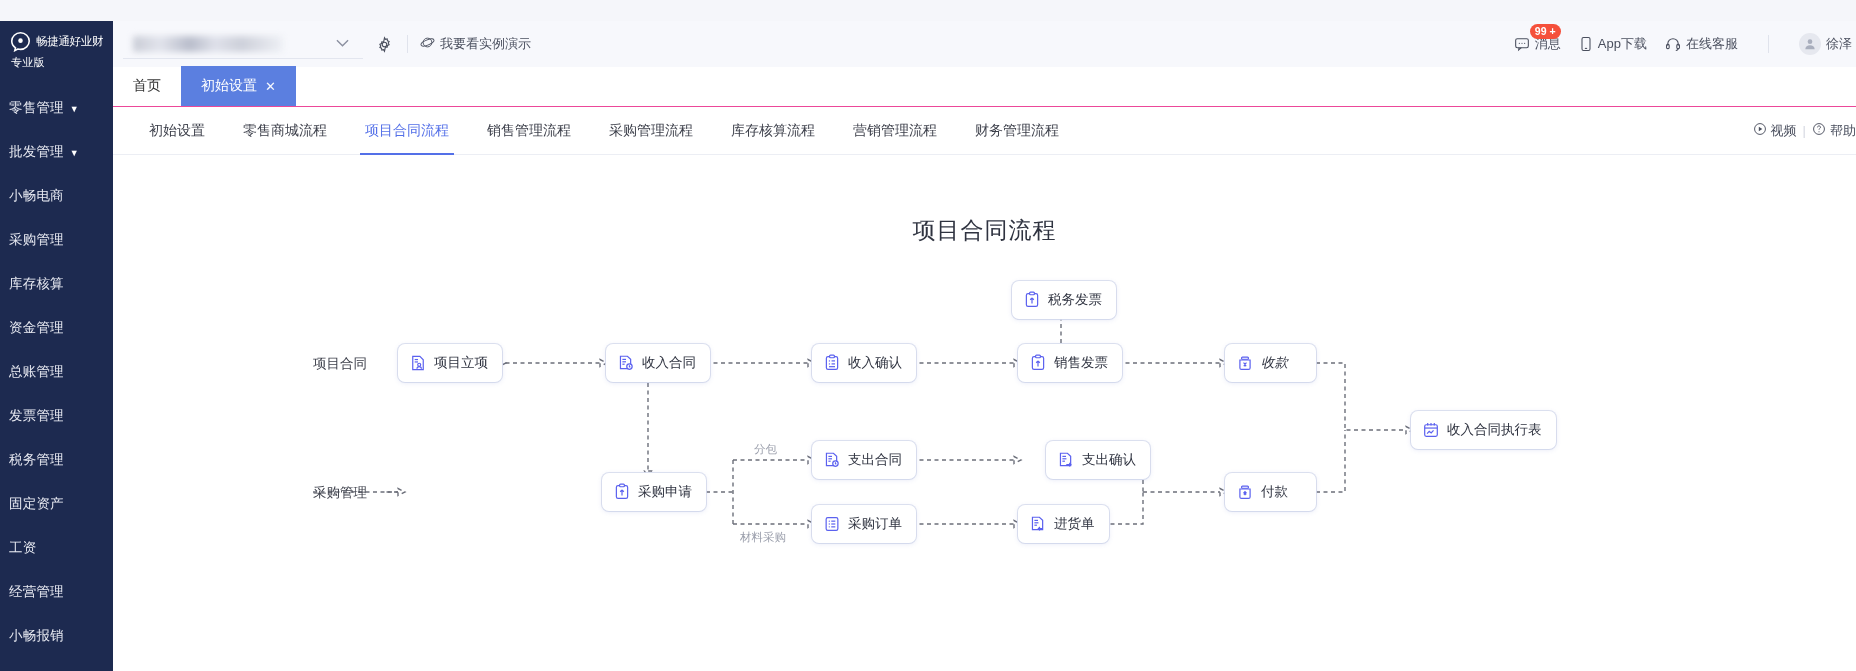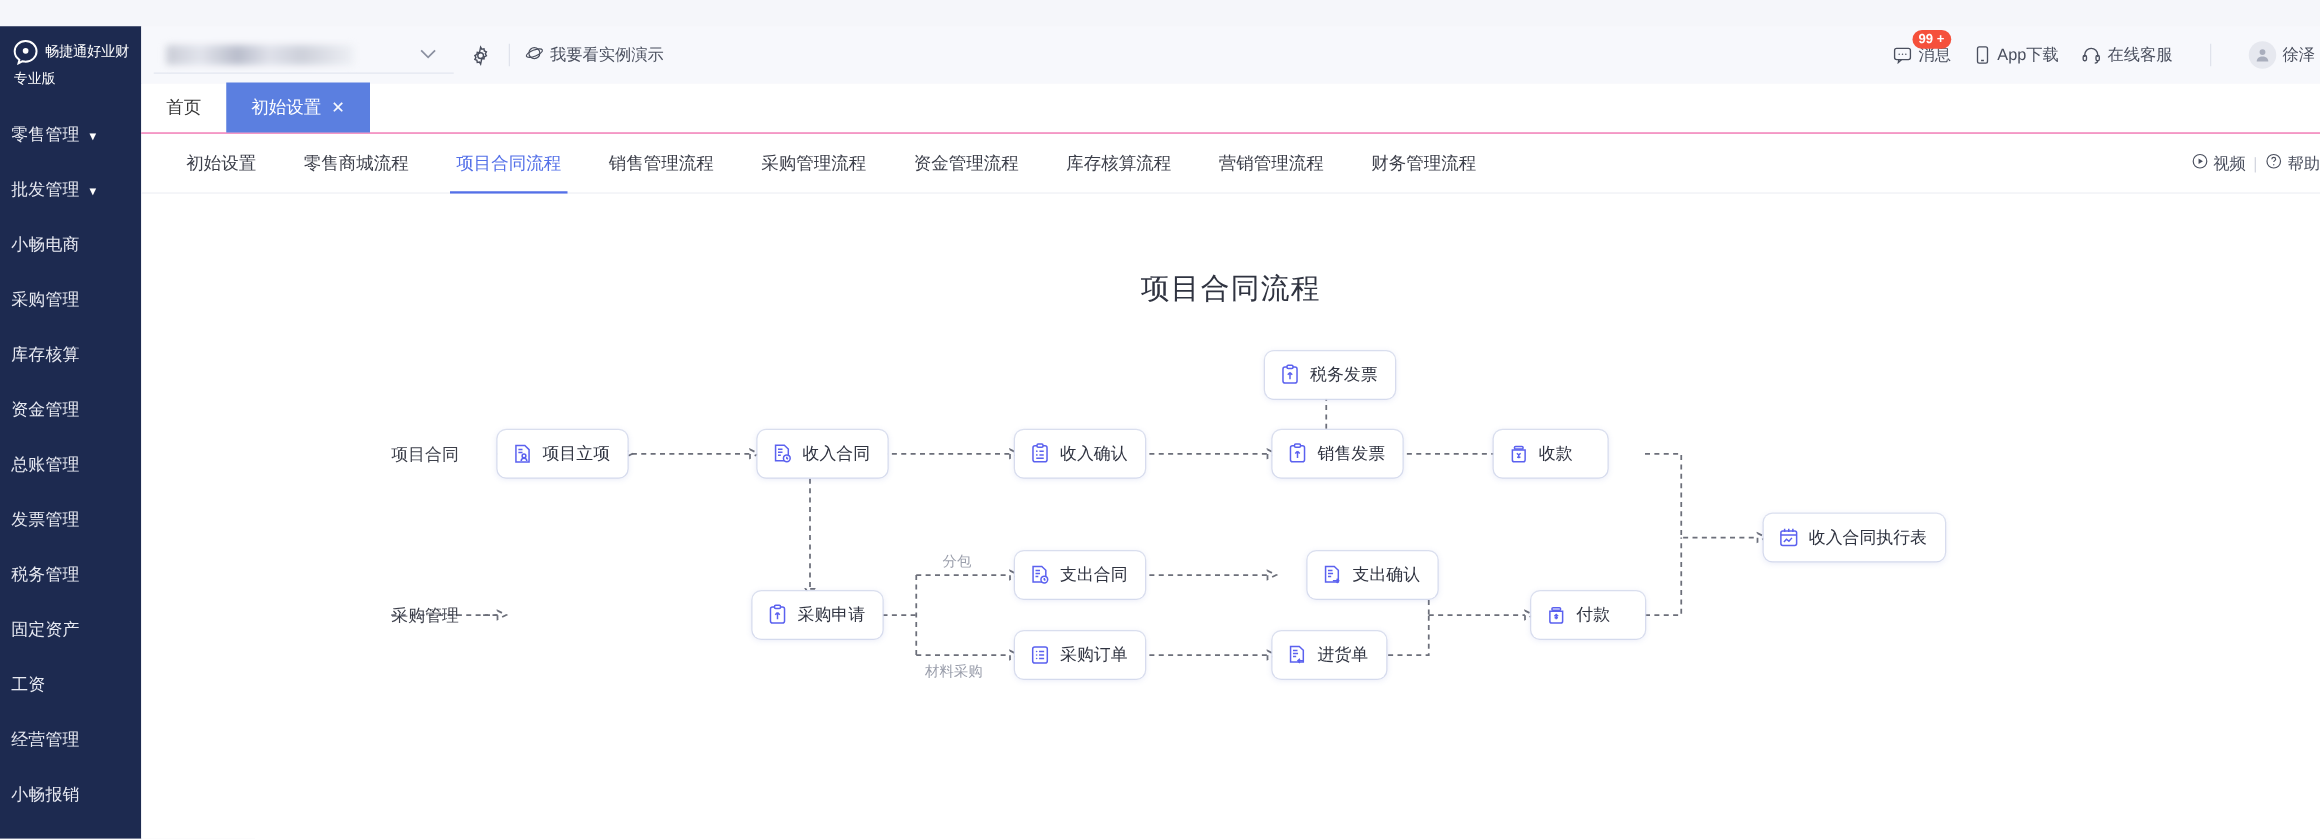--- a/index.html
+++ b/index.html
@@ -327,23 +327,20 @@
         <div class="subnav-item active">
           <span>项目合同流程</span>
         </div>
         <div class="subnav-item">
           <span>销售管理流程</span>
         </div>
         <div class="subnav-item">
           <span>采购管理流程</span>
         </div>
         <div class="subnav-item">
-          <span>资金管理流程</span>
-        </div>
-        <div class="subnav-item">
           <span>库存核算流程</span>
         </div>
         <div class="subnav-item">
           <span>营销管理流程</span>
         </div>
         <div class="subnav-item">
           <span>财务管理流程</span>
         </div>
       </div>
     <div class="subnav-right">
@@ -491,21 +488,21 @@
         <span class="ico">
             <svg width="18" height="18" viewBox="0 0 24 24" fill="none" stroke="#5b61ef" stroke-width="1.6">
               <rect x="4.5" y="3.5" width="15" height="17" rx="2.2"></rect>
               <rect x="8.8" y="1.6" width="6.4" height="3.4" rx="1.2" fill="#fff"></rect>
               <path d="M12 16.5V9.3M12 9.3l-2.4 2.4M12 9.3l2.4 2.4"></path>
             </svg>
           </span>
         <span>销售发票</span>
       </div>
 
-      <div class="node" style="left:1082px; top:189px; width:91px;">
+      <div class="node" style="left:1112px; top:189px; width:91px;font-style:italic;">
         <span class="ico">
             <svg width="18" height="18" viewBox="0 0 24 24" fill="none" stroke="#5b61ef" stroke-width="1.6">
               <path d="M5.2 8h13.6v10.6a2 2 0 01-2 2H7.2a2 2 0 01-2-2z"></path>
               <rect x="7.4" y="4.2" width="9.2" height="2.8" rx="1.2"></rect>
               <path d="M10 11.4l2 2 2-2M12 13.4v3.4M10.2 15.6h3.6"></path>
             </svg>
           </span>
         <span>收款</span>
       </div>
 

